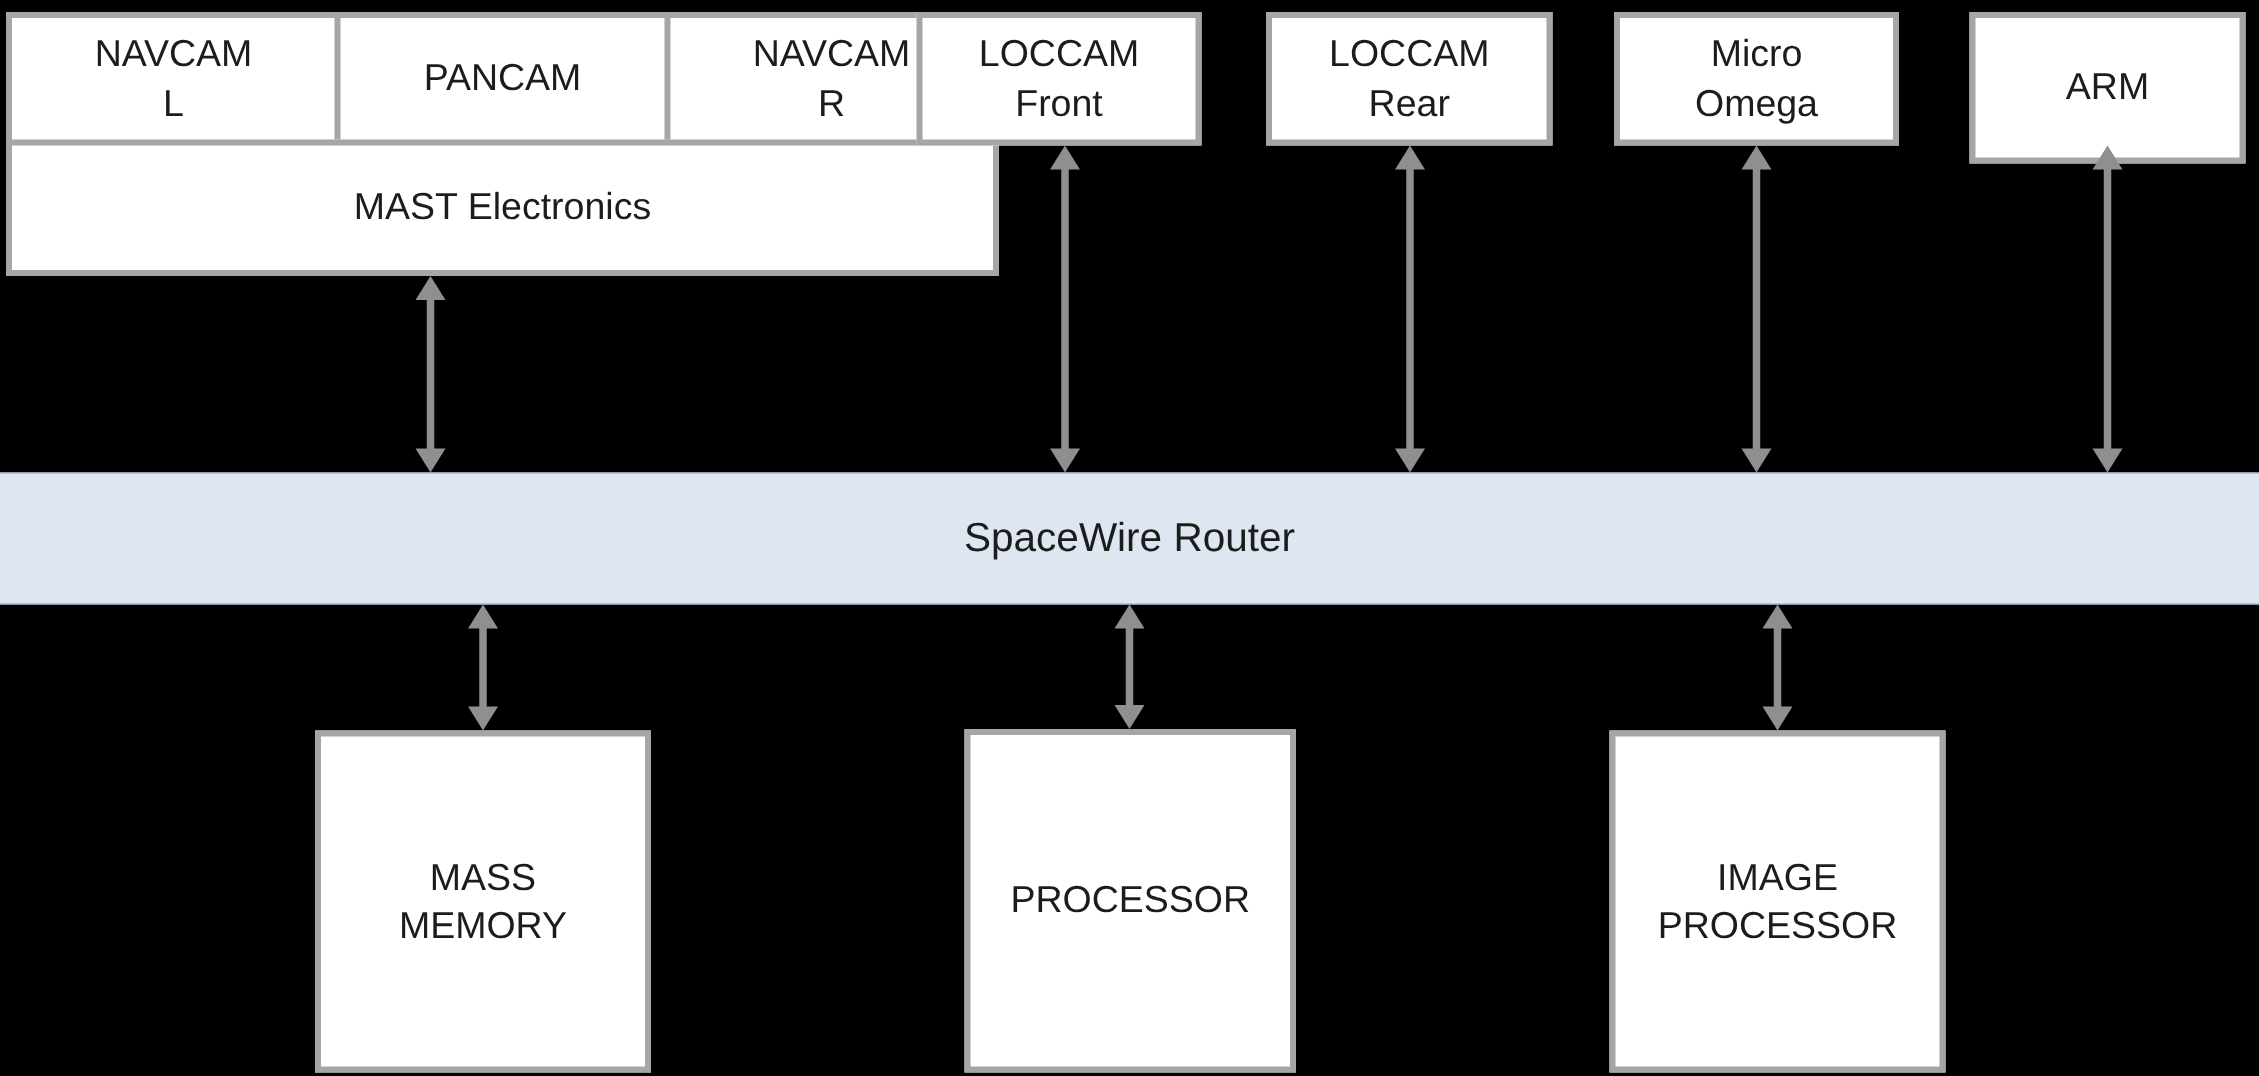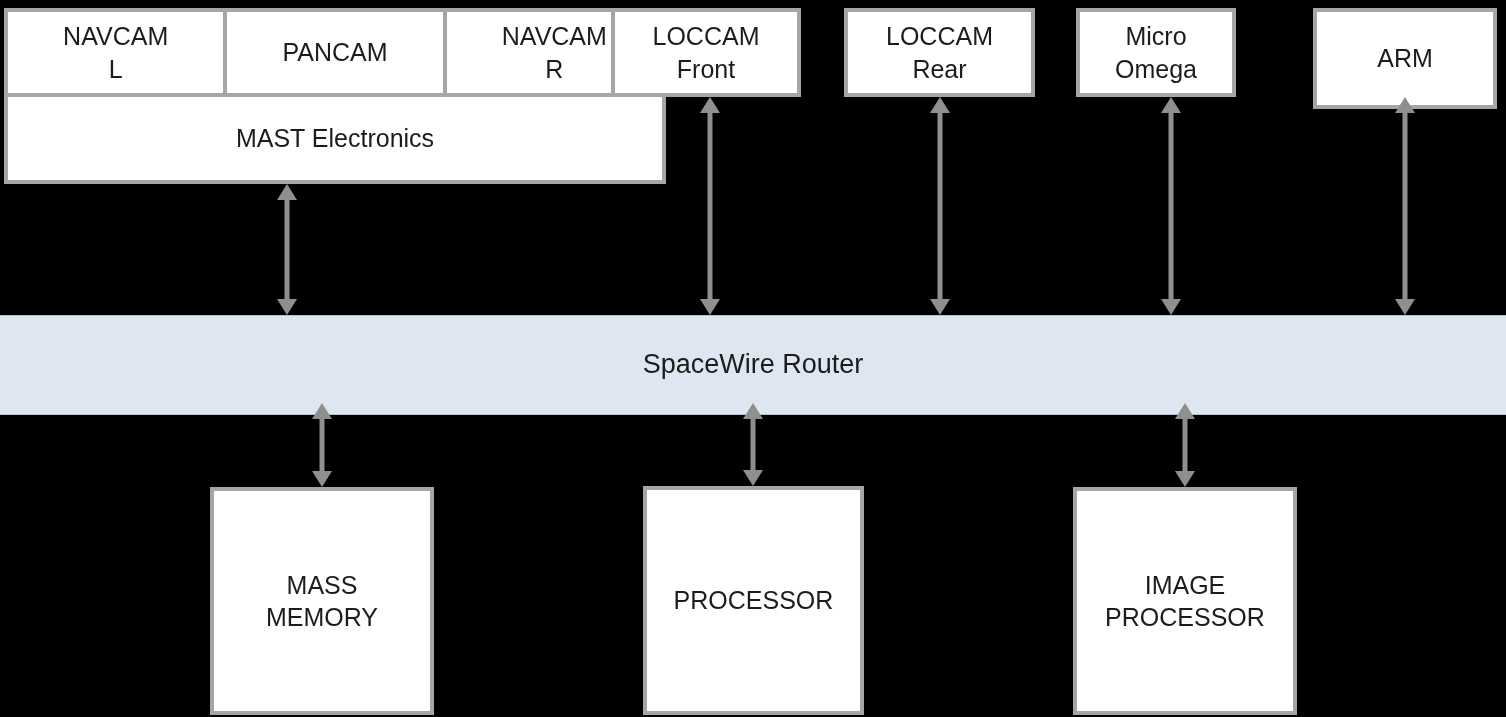--- a/index.html
+++ b/index.html
@@ -69,21 +69,21 @@
     align-items: center;
     justify-content: center;
     text-align: right;
   }
   
   .router {
     position: absolute;
     left: 0;
     top: 315px;
     width: 1506px;
-    height: 100px;
+    height: 88px;
     box-sizing: border-box;
     background: #dde6f1;
     border-top: 1px solid #b3c3d6;
     border-bottom: 1px solid #b3c3d6;
     display: flex;
     align-items: center;
     justify-content: center;
   }
   .router .label {
     font-size: 27px;
@@ -148,21 +148,21 @@
   </div>
 
   <div class="node" style="left:611px; top:8px; width:190px; height:89px;">
     <span class="label">LOCCAM
 Front</span>
   </div>
   <div class="node" style="left:844px; top:8px; width:191px; height:89px;">
     <span class="label">LOCCAM
 Rear</span>
   </div>
-  <div class="node" style="left:1076px; top:8px; width:160px; height:89px;">
+  <div class="node" style="left:1076px; top:8px; width:190px; height:89px;">
     <span class="label">Micro
 Omega</span>
   </div>
   <div class="node" style="left:1313px; top:8px; width:184px; height:101px;">
     <span class="label">ARM</span>
   </div>
 
   <div class="router">
     <span class="label">SpaceWire Router</span>
   </div>

